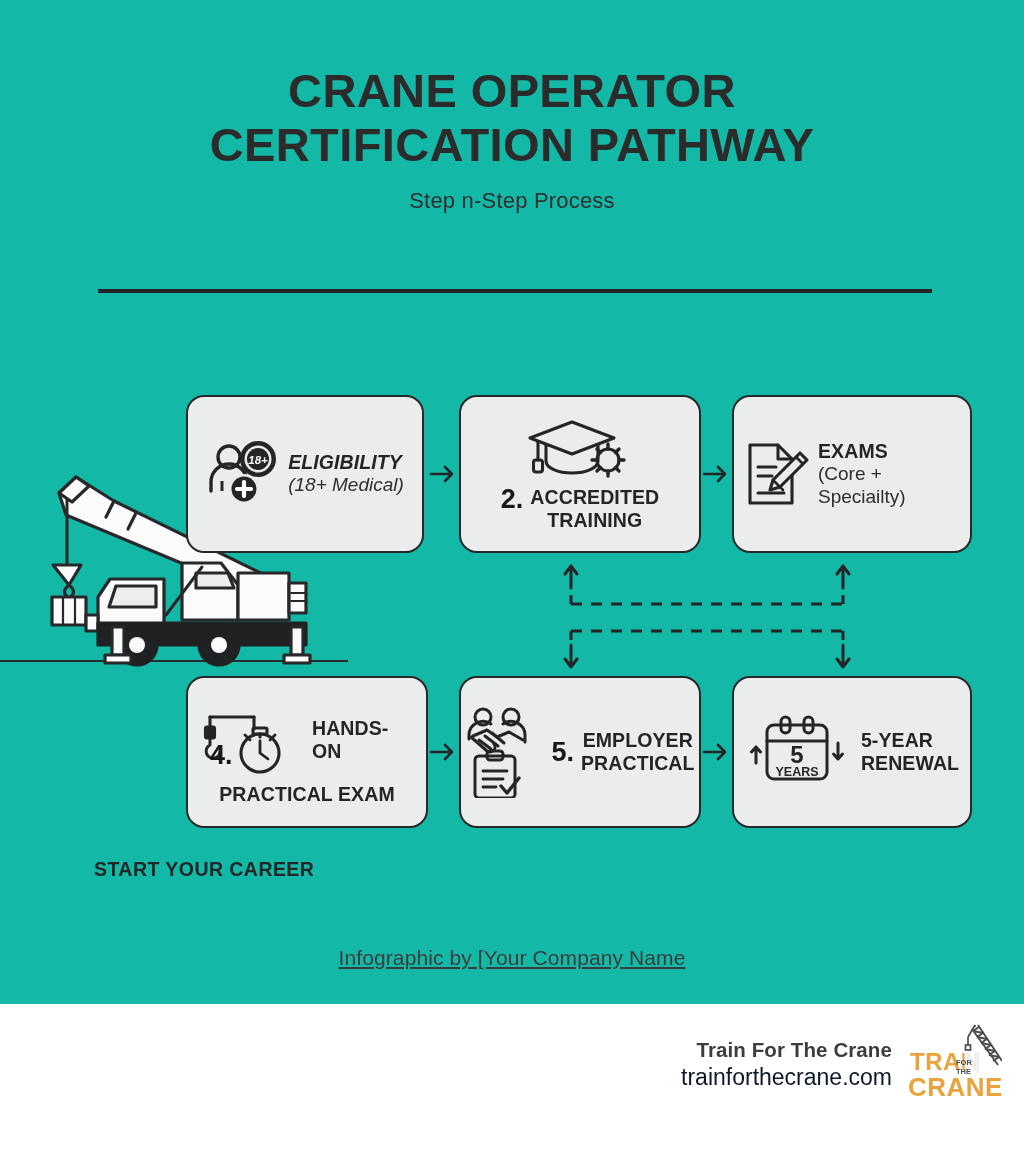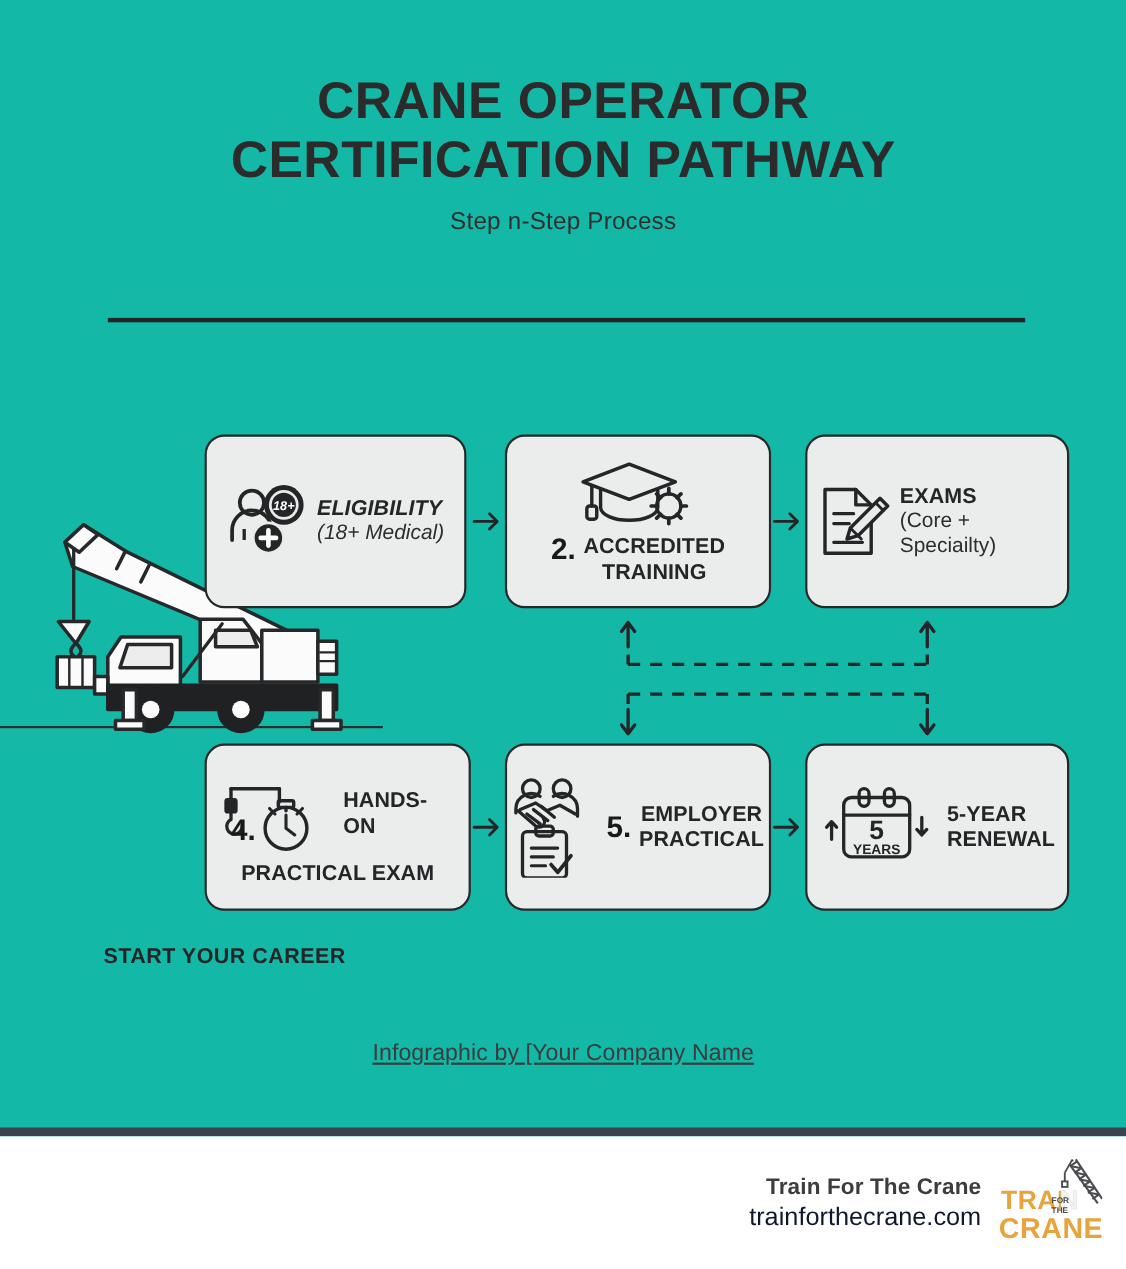--- a/index.html
+++ b/index.html
@@ -161,21 +161,21 @@
     top: 1025px;
     left: 0;
     width: 1024px;
     height: 8px;
     background: #3c4250;
   }
 
   
   .footer {
     position: absolute;
-    top: 1033px;
+    top: 1004px;
     left: 0;
     width: 1024px;
     height: 121px;
     background: #ffffff;
     display: flex;
     align-items: center;
     justify-content: flex-end;
     padding-right: 22px;
   }
 

